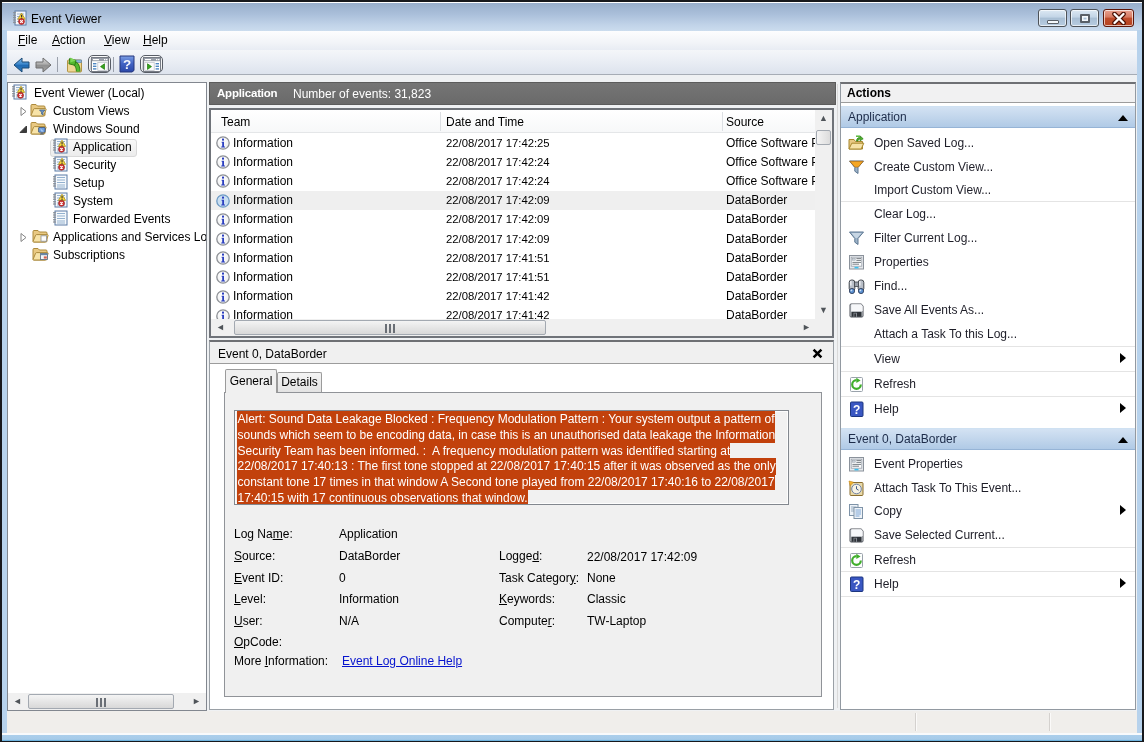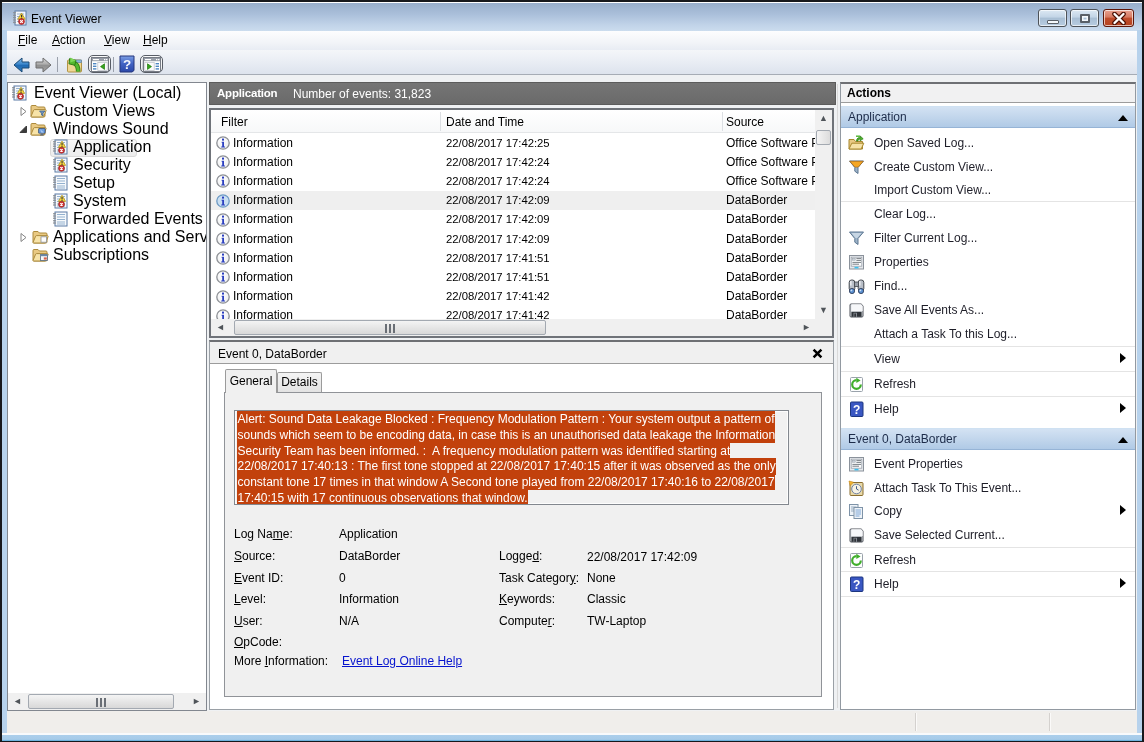--- a/index.html
+++ b/index.html
@@ -31,21 +31,21 @@
 
 #toolbar{position:absolute;left:7px;top:50px;width:1130px;height:25px;
   background:linear-gradient(#f4f6f9 0%,#e9edf4 50%,#dde3ed 100%);border-bottom:1px solid #a6acb5}
 .tsep{position:absolute;top:7px;width:1px;height:15px;background:#9aa0ab}
 .tbtn{position:absolute;top:1px}
 .tframe{position:absolute;top:5px;width:23px;height:18px;border:1.5px solid #585d66;border-radius:5px;background:linear-gradient(#e9ebee 0%,#cdd1d7 50%,#b9bec6 100%);box-shadow:inset 0 0 0 1px rgba(255,255,255,.8)}
 
 #mainbg{position:absolute;left:7px;top:75px;width:1130px;height:636px;background:#eff1f3}
 
 #tree{position:absolute;left:7px;top:82px;width:200px;height:629px;background:#fff;border:1px solid #82878f;overflow:hidden}
-.trow{position:absolute;height:18px;line-height:18px;white-space:nowrap;font-size:16px}
+.trow{position:absolute;height:18px;line-height:18px;white-space:nowrap;font-size:12px}
 .texp{position:absolute;width:9px;height:9px}
 
 #tsel{position:absolute;left:42px;top:56px;width:87px;height:18px;border:1px solid #d9d9d9;border-radius:3px;background:linear-gradient(#f8f8f8,#ececec)}
 
 #chead{position:absolute;left:209px;top:82px;width:627px;height:23px;background:linear-gradient(#757575,#6a6a6a);border:1px solid #5c5c5c;color:#fff}
 
 #table{position:absolute;left:209px;top:108px;width:625px;height:230px;background:#fff;border:2px solid #6f7379;overflow:hidden}
 #thead{position:absolute;left:0;top:0;width:604px;height:23px;background:linear-gradient(#ffffff,#f7f8f9);border-bottom:1px solid #e4e6e8}
 .thsep{position:absolute;top:2px;width:1px;height:19px;background:#dcdfe3}
 .trowt{position:absolute;left:0;width:604px;height:19px;line-height:19px;white-space:nowrap}
@@ -326,21 +326,21 @@
       <path d="M5.6 5.8 H8 V10.6 H9 V11.6 H5.2 V10.6 H6.2 V6.8 H5.6 Z" fill="#2b3fc0"></path>
     </g>
     <g id="infoico">
       <circle cx="7" cy="7" r="6.2" fill="url(#infog)" stroke="#8d9095" stroke-width="1.3"></circle>
       <rect x="6" y="2.6" width="2" height="2" fill="#2b3fc0"></rect>
       <path d="M5.6 5.8 H8 V10.6 H9 V11.6 H5.2 V10.6 H6.2 V6.8 H5.6 Z" fill="#2b3fc0"></path>
     </g>
   </defs>
     </svg>
   <div id="thead">
-    <span style="position:absolute;left:10px;top:5px">Filter</span>
+    <span style="position:absolute;left:10px;top:5px">Team</span>
     <span style="position:absolute;left:235px;top:5px">Date and Time</span>
     <span style="position:absolute;left:515px;top:5px">Source</span>
     <div class="thsep" style="left:229px"></div>
     <div class="thsep" style="left:511px"></div>
   </div>
   <div id="tsel-row" style="position:absolute;left:0;top:81.1px;width:604px;height:19.2px;background:#efefef"></div>
   <div class="trowt" style="top:23.5px">
       <svg width="14" height="14" viewBox="0 0 14 14" style="position:absolute;left:5px;top:2.5px">
         <use href="#infoico"></use>
       </svg>

